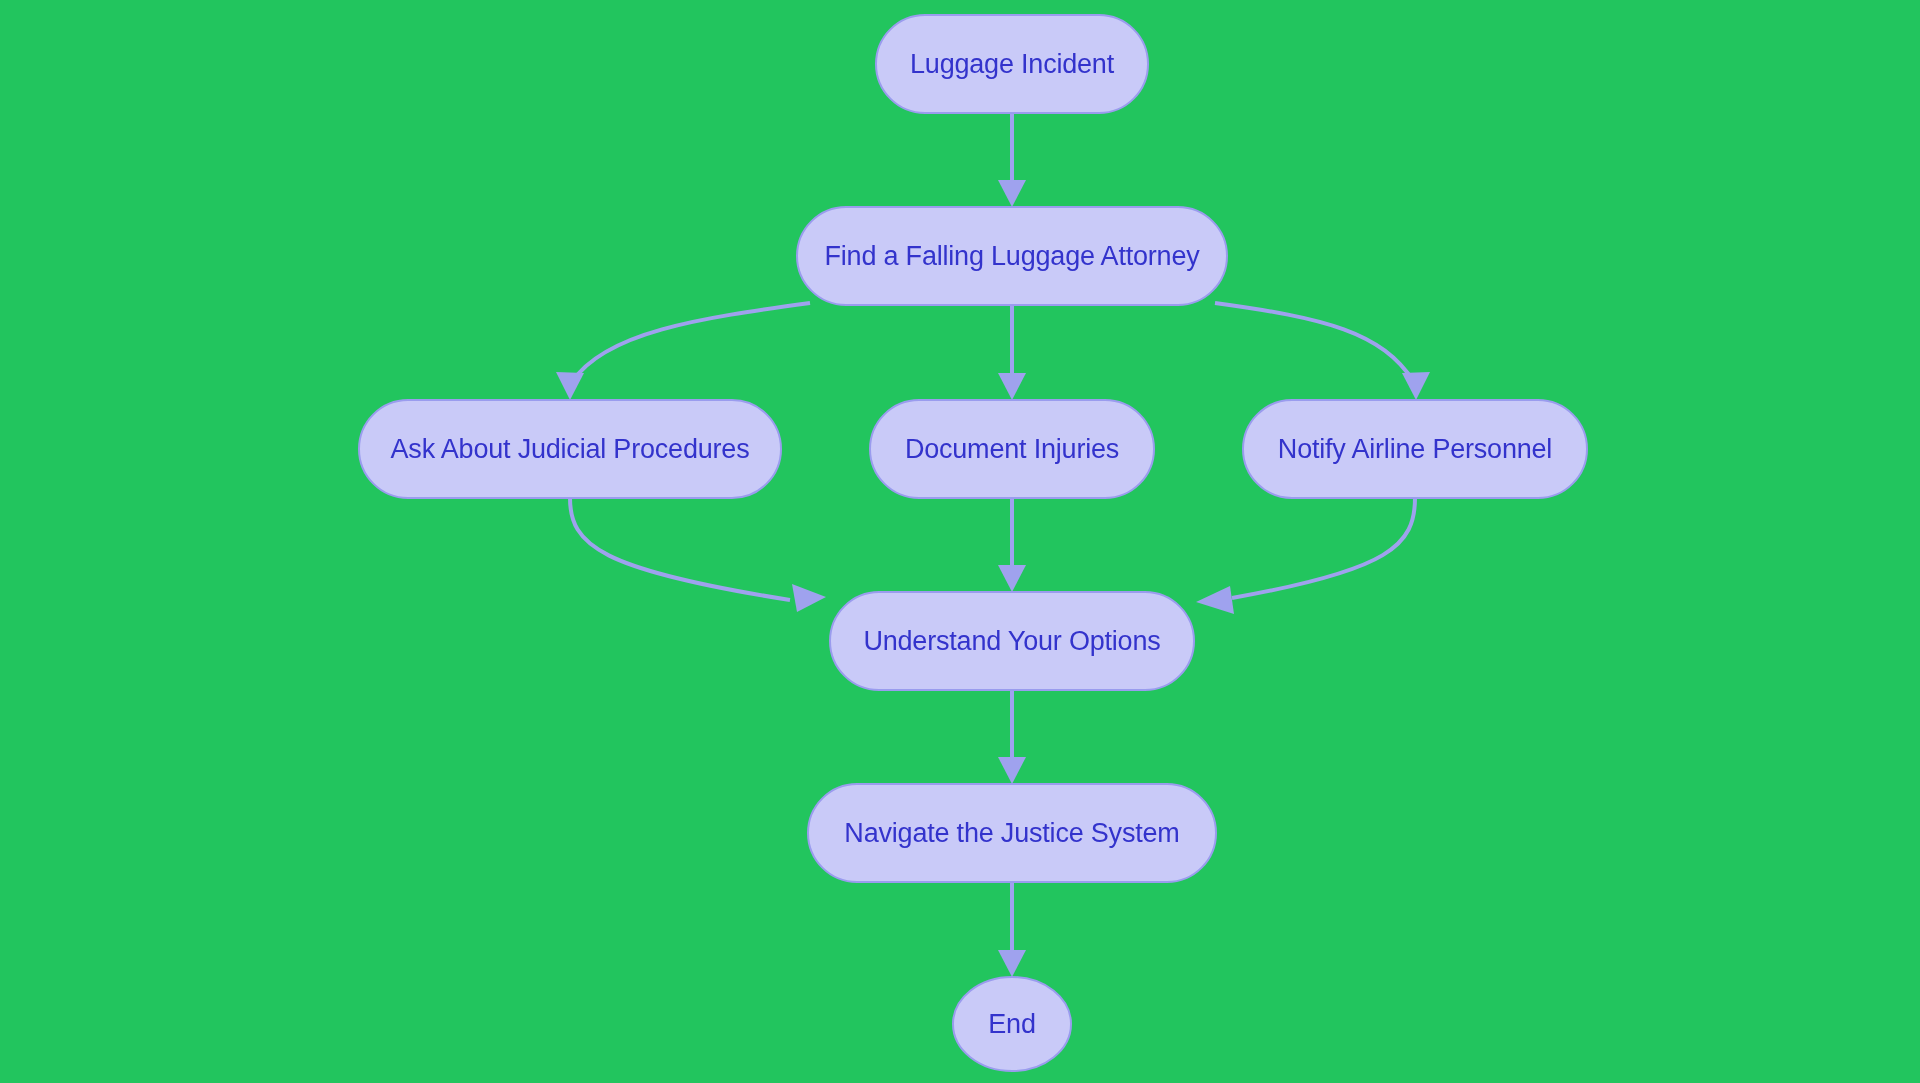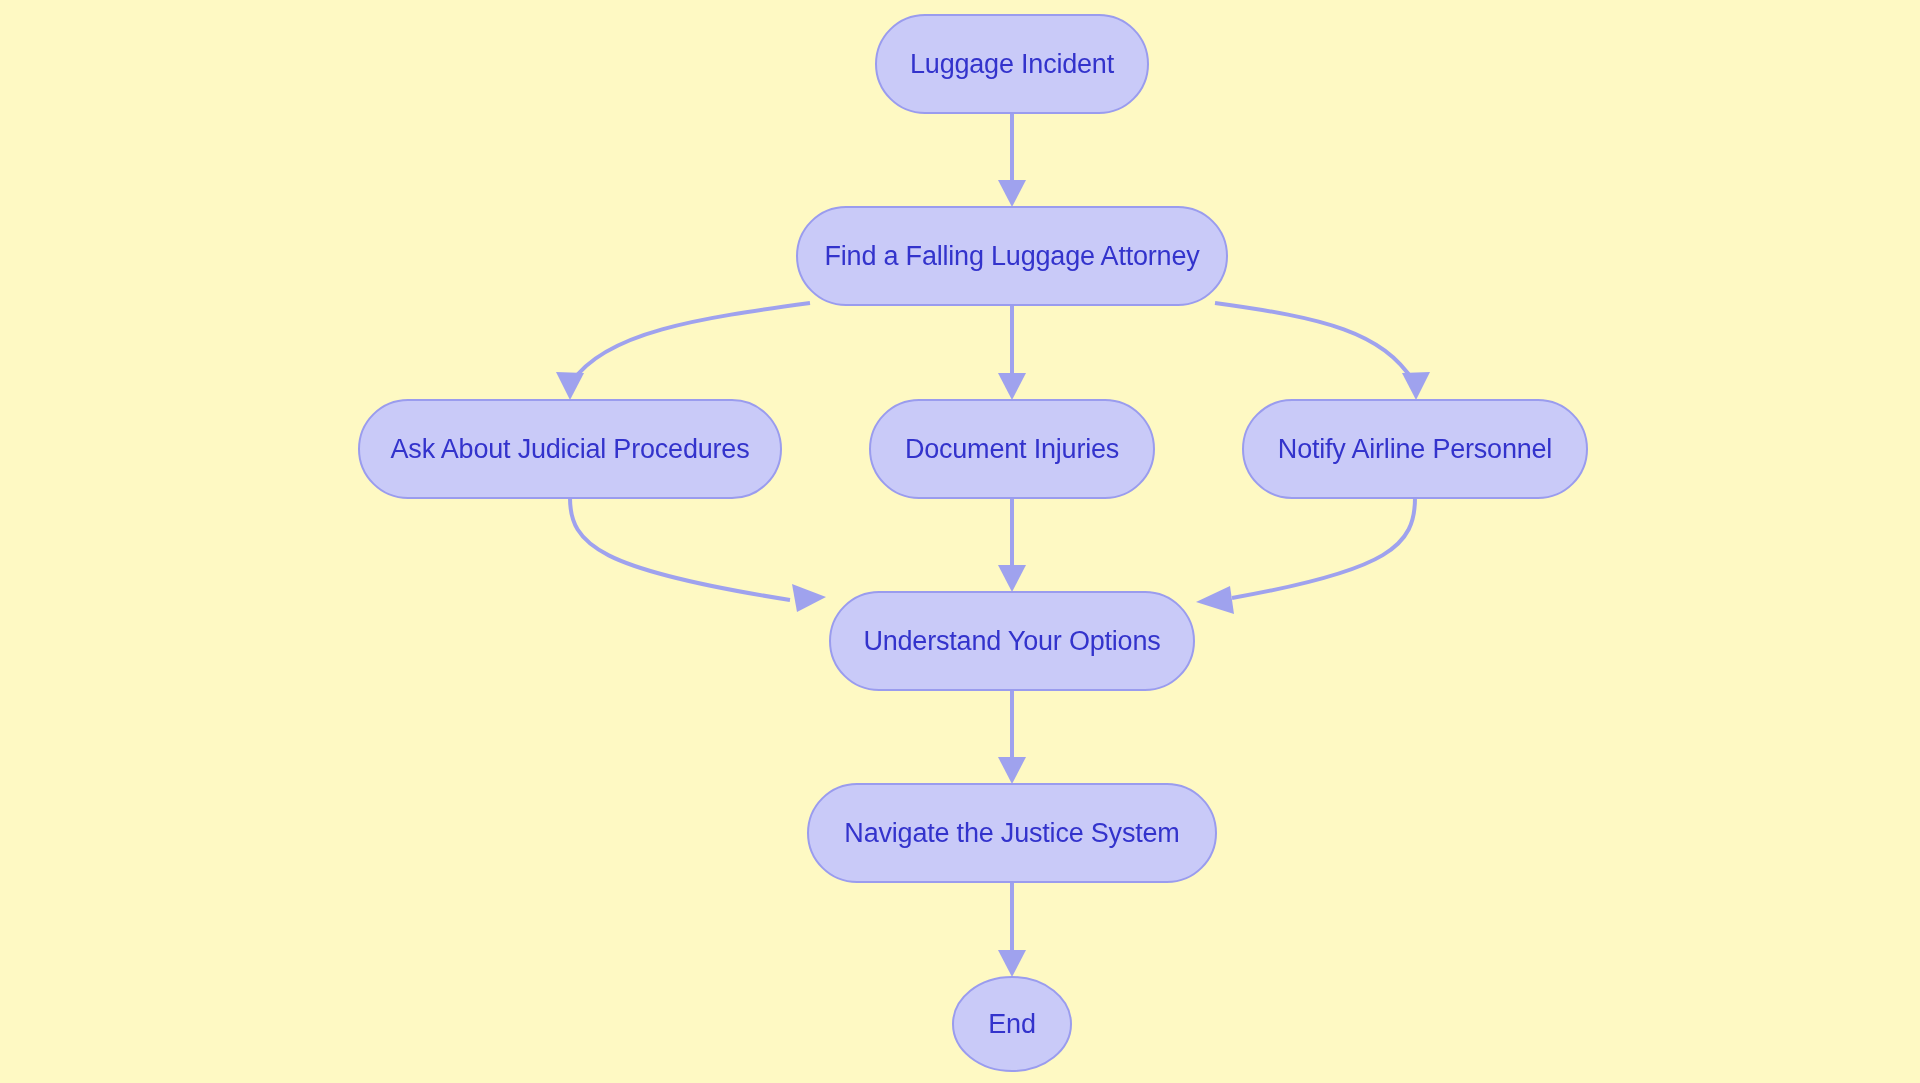--- a/index.html
+++ b/index.html
@@ -8,21 +8,21 @@
     padding: 0;
     background: #ffffff;
   }
   body {
     font-family: "Liberation Sans", sans-serif;
   }
   #flowchart-root {
     position: relative;
     width: 1920px;
     height: 1083px;
-    background: #fef9c3;
+    background: #22c55e;
     overflow: hidden;
   }
   svg#flow-svg {
     display: block;
     width: 1920px;
     height: 1083px;
   }
   .node-shape {
     fill: #c9caf8;
     stroke: #9a9cee;

